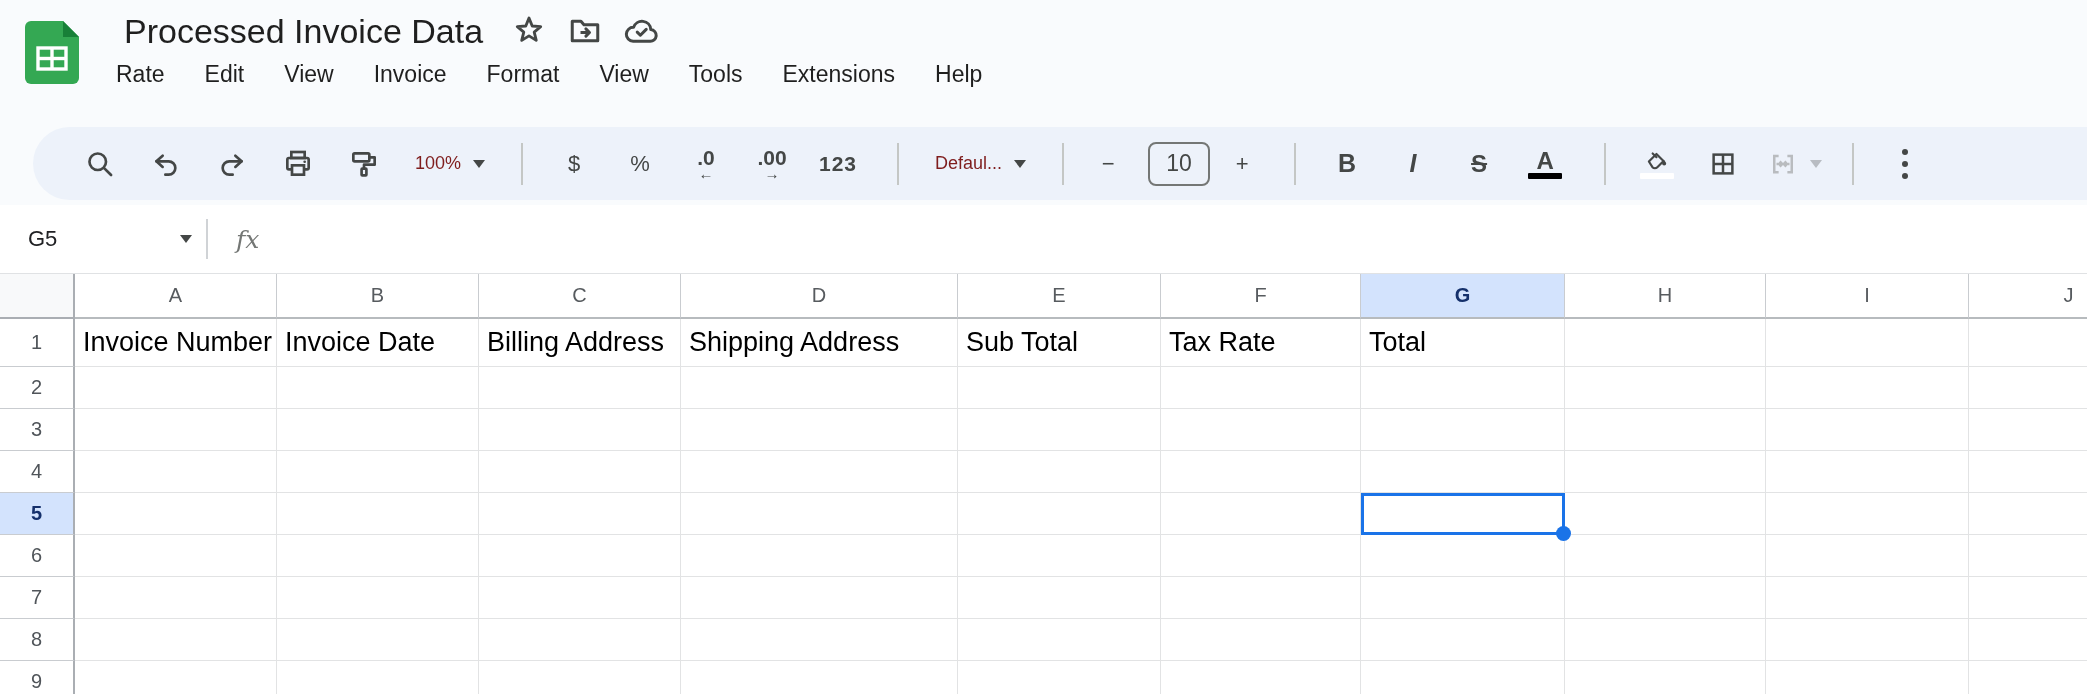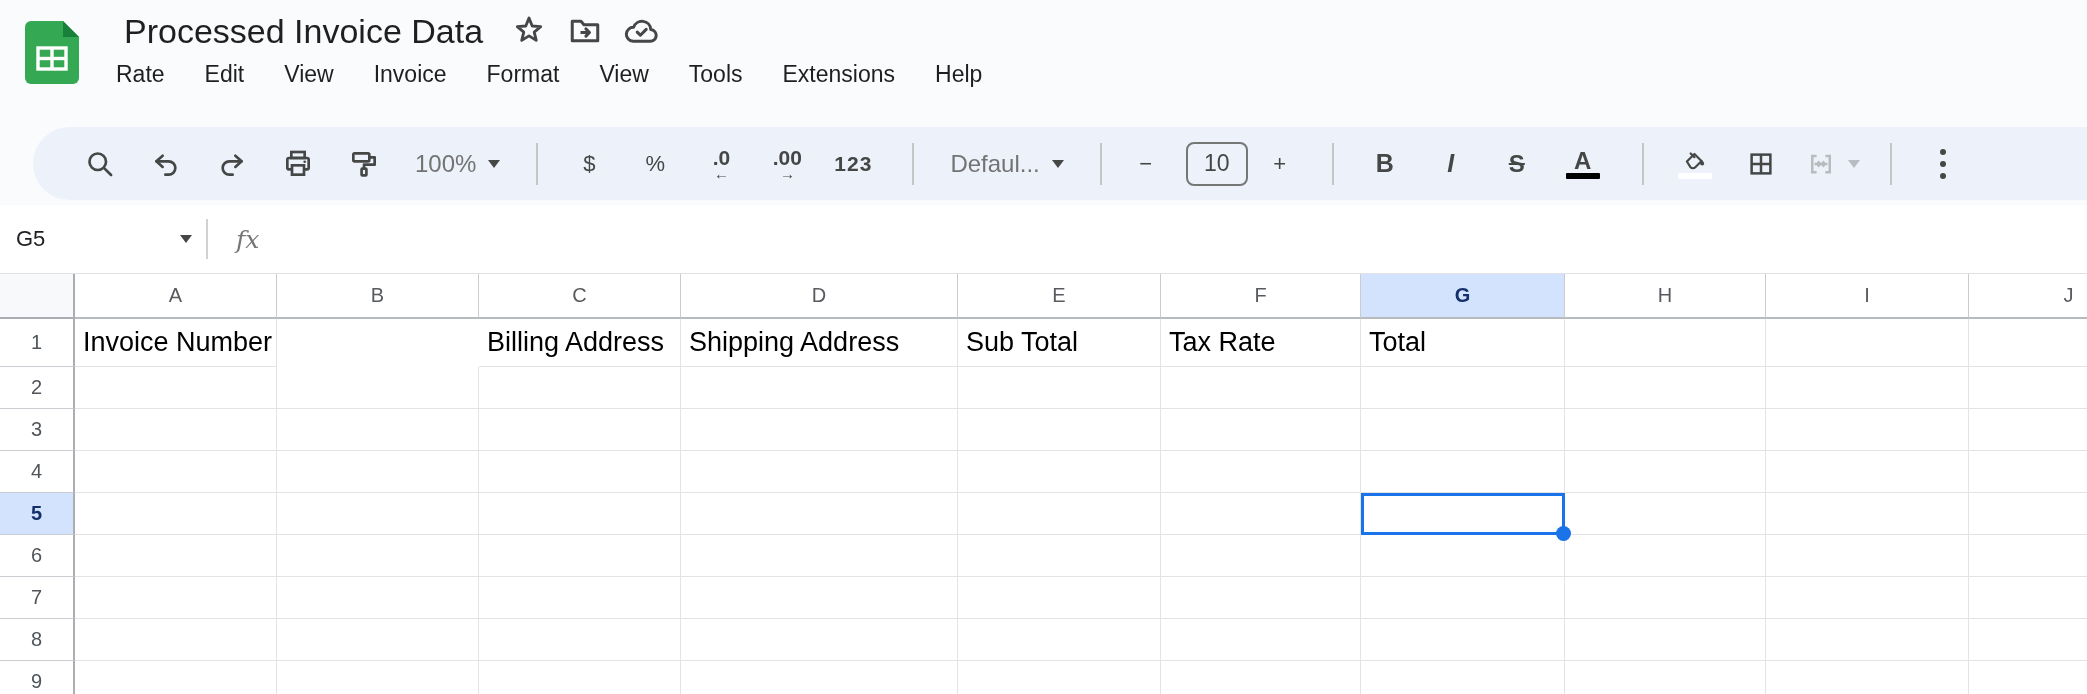--- a/index.html
+++ b/index.html
@@ -17,21 +17,21 @@
   .menubar { position:absolute; left:96px; top:54px; height:40px; display:flex; align-items:center; }
   .menu-item { font-size:23px; color:#1f1f1f; padding:4px 20px; border-radius:8px; cursor:pointer; white-space:nowrap; }
   
   .toolbar-pill {
     position:absolute; left:33px; top:127px; width:2054px; height:73px;
     background:#edf2fa; border-radius:37px 0 0 37px;
     display:flex; align-items:center; padding-left:38px;
   }
   .tb-btn { width:58px; height:54px; margin-right:8px; display:flex; align-items:center; justify-content:center; border-radius:6px; cursor:pointer; position:relative; color:#444746; }
   .tb-text { font-size:22px; color:#444746; }
-  .tb-label { font-size:24px; color:#737373; white-space:nowrap; }
+  .tb-label { font-size:18px; color:#7f1d1d; white-space:nowrap; }
   .caret { width:0; height:0; border-left:6px solid transparent; border-right:6px solid transparent; border-top:8px solid #444746; display:inline-block; margin-left:12px; }
   .caret.gray { border-top-color:#b8bcc2; }
   .tb-divider { width:2px; height:42px; background:#c4c7c5; margin:0 22px; flex:none; }
   .zoom-ctl, .font-ctl { display:flex; align-items:center; padding:0 14px; height:54px; border-radius:6px; cursor:pointer; }
   .dec-ctl { display:flex; flex-direction:column; align-items:center; line-height:1; }
   .dec-num { font-size:21px; font-weight:600; color:#444746; }
   .dec-arrow { font-size:15px; color:#444746; margin-top:-2px; }
   .fmt123 { font-size:21px; font-weight:600; color:#444746; letter-spacing:1px; }
   .size-box { width:62px; height:44px; border:2px solid #747775; border-radius:8px; display:flex; align-items:center; justify-content:center; font-size:23px; color:#444746; margin:0 10px; cursor:text; }
   .bold-b { font-size:25px; font-weight:700; color:#444746; }
@@ -40,21 +40,21 @@
   .color-a { display:flex; flex-direction:column; align-items:center; }
   .color-a .a { font-size:24px; font-weight:600; color:#444746; line-height:1.05; }
   .bar { width:34px; height:6px; border-radius:1px; }
   .bar.black { background:#000; }
   .bar.white { background:#fff; }
   .merge-ctl { display:flex; align-items:center; height:54px; padding:0 8px; }
   .dots { display:flex; flex-direction:column; gap:6px; align-items:center; }
   .dots i { width:6px; height:6px; border-radius:50%; background:#444746; }
   
   .formula-bar { position:absolute; top:205px; left:0; width:2087px; height:68px; background:#fff; display:flex; align-items:center; }
-  .name-box { width:206px; height:100%; display:flex; align-items:center; padding-left:16px; cursor:pointer; }
+  .name-box { width:206px; height:100%; display:flex; align-items:center; padding-left:28px; cursor:pointer; }
   .name-box .val { font-size:22px; color:#202124; flex:1; }
   .fb-divider { width:2px; height:40px; background:#d0d3d6; }
   .fx { font-family:"DejaVu Serif", serif; font-style:italic; font-size:25px; color:#747775; margin-left:28px; }
   .fb-input { flex:1; font-size:22px; color:#202124; margin-left:24px; }
   
   .grid { position:absolute; top:273px; left:0; width:2087px; height:421px; background:#fff; overflow:hidden; border-top:1px solid #e0e2e4; }
   .corner { position:absolute; left:0; top:0; background:#f8f9fa; border-right:2px solid #aaaeb3; border-bottom:2px solid #aaaeb3; z-index:3; cursor:pointer; }
   .col-header { position:absolute; top:0; display:flex; align-items:center; justify-content:center; font-size:20px; color:#575b5f; background:#fff; border-right:1px solid #c9ccd0; border-bottom:2px solid #b7bbbe; cursor:pointer; }
   .col-header.sel { background:#d3e3fd; color:#14306b; font-weight:700; }
   .row-header { position:absolute; left:0; display:flex; align-items:center; justify-content:center; font-size:20px; color:#50555a; background:#fff; border-right:2px solid #aaaeb3; border-bottom:1px solid #c9ccd0; cursor:pointer; }
@@ -285,20 +285,21 @@
       <div class="row-header" style="top: 45px; width: 75px; height: 48px;">1</div>
       <div class="row-header" style="top: 93px; width: 75px; height: 42px;">2</div>
       <div class="row-header" style="top: 135px; width: 75px; height: 42px;">3</div>
       <div class="row-header" style="top: 177px; width: 75px; height: 42px;">4</div>
       <div class="row-header sel" style="top: 219px; width: 75px; height: 42px;">5</div>
       <div class="row-header" style="top: 261px; width: 75px; height: 42px;">6</div>
       <div class="row-header" style="top: 303px; width: 75px; height: 42px;">7</div>
       <div class="row-header" style="top: 345px; width: 75px; height: 42px;">8</div>
       <div class="row-header" style="top: 387px; width: 75px; height: 42px;">9</div>
       <div class="cell" style="left: 75px; top: 45px; width: 202px; height: 48px;">Invoice Number</div>
+      <div class="cell" style="left: 277px; top: 45px; width: 202px; height: 48px;">Invoice Date</div>
       <div class="cell" style="left: 479px; top: 45px; width: 202px; height: 48px;">Billing Address</div>
       <div class="cell" style="left: 681px; top: 45px; width: 277px; height: 48px;">Shipping Address</div>
       <div class="cell" style="left: 958px; top: 45px; width: 203px; height: 48px;">Sub Total</div>
       <div class="cell" style="left: 1361px; top: 45px; width: 204px; height: 48px;">Total</div>
       <div class="cell" style="left: 1161px; top: 45px; width: 200px; height: 48px;">Tax Rate</div>
       <div class="cell" style="left: 1565px; top: 45px; width: 201px; height: 48px;"></div>
       <div class="cell" style="left: 1766px; top: 45px; width: 203px; height: 48px;"></div>
       <div class="cell" style="left: 1969px; top: 45px; width: 200px; height: 48px;"></div>
       <div class="cell" style="left: 75px; top: 93px; width: 202px; height: 42px;"></div>
       <div class="cell" style="left: 277px; top: 93px; width: 202px; height: 42px;"></div>

